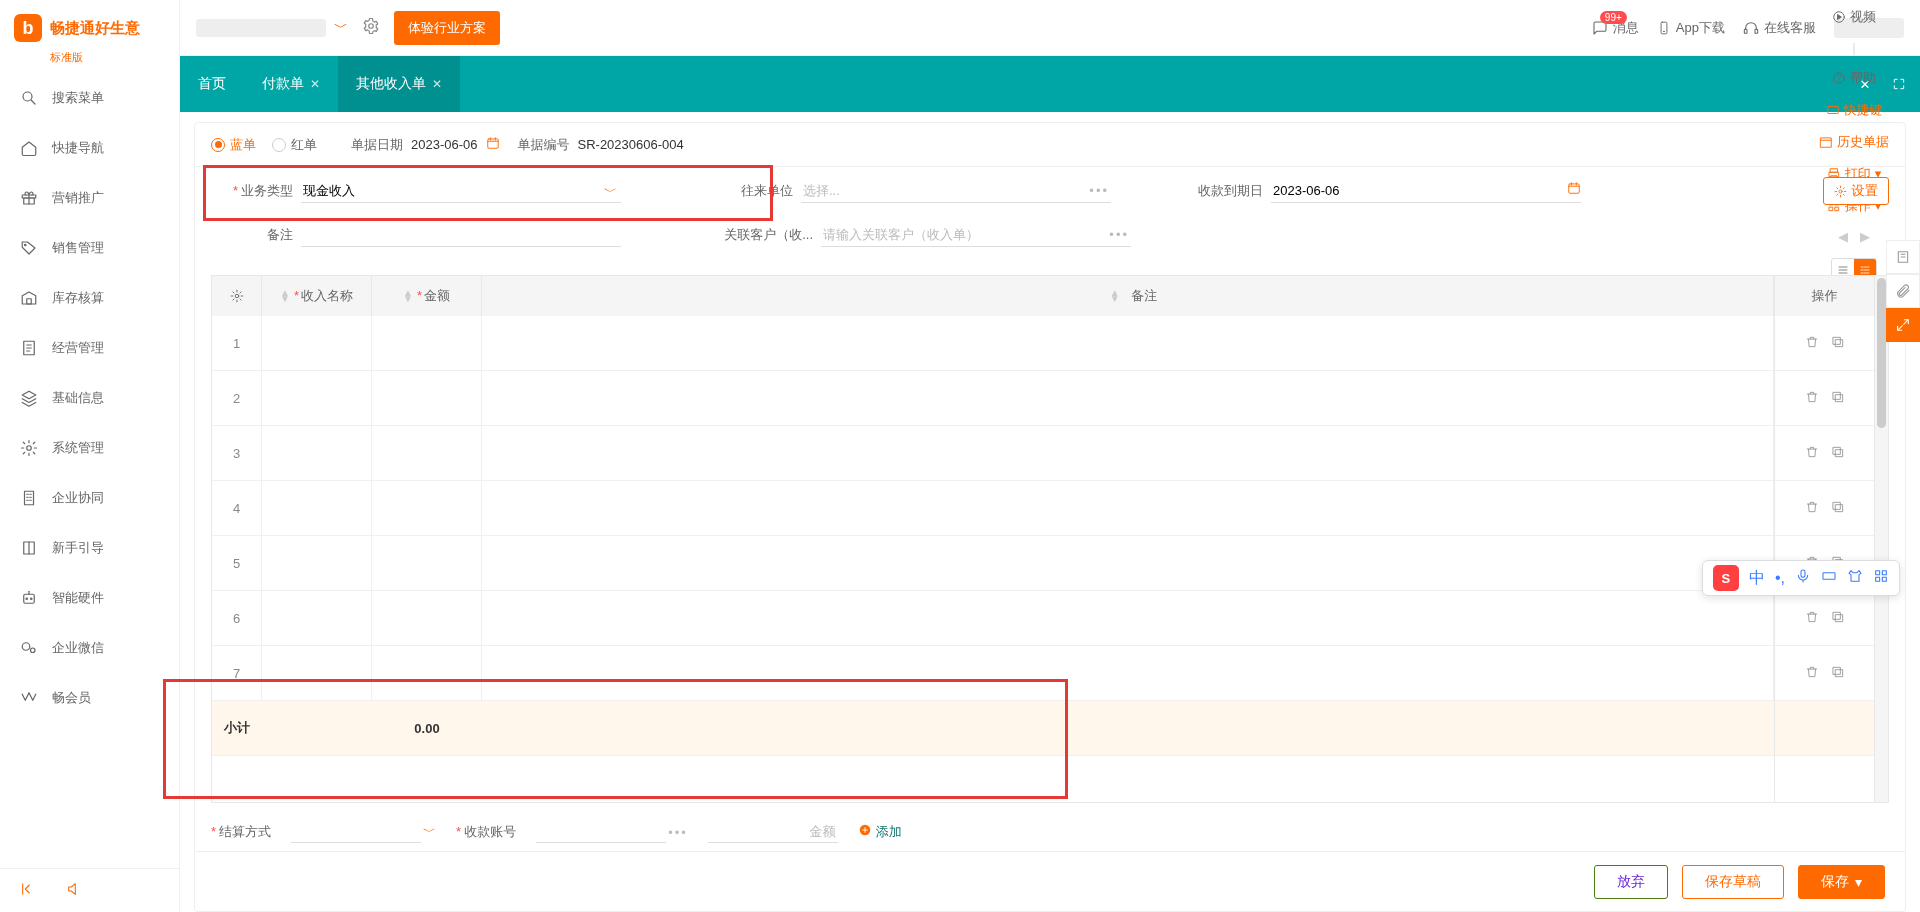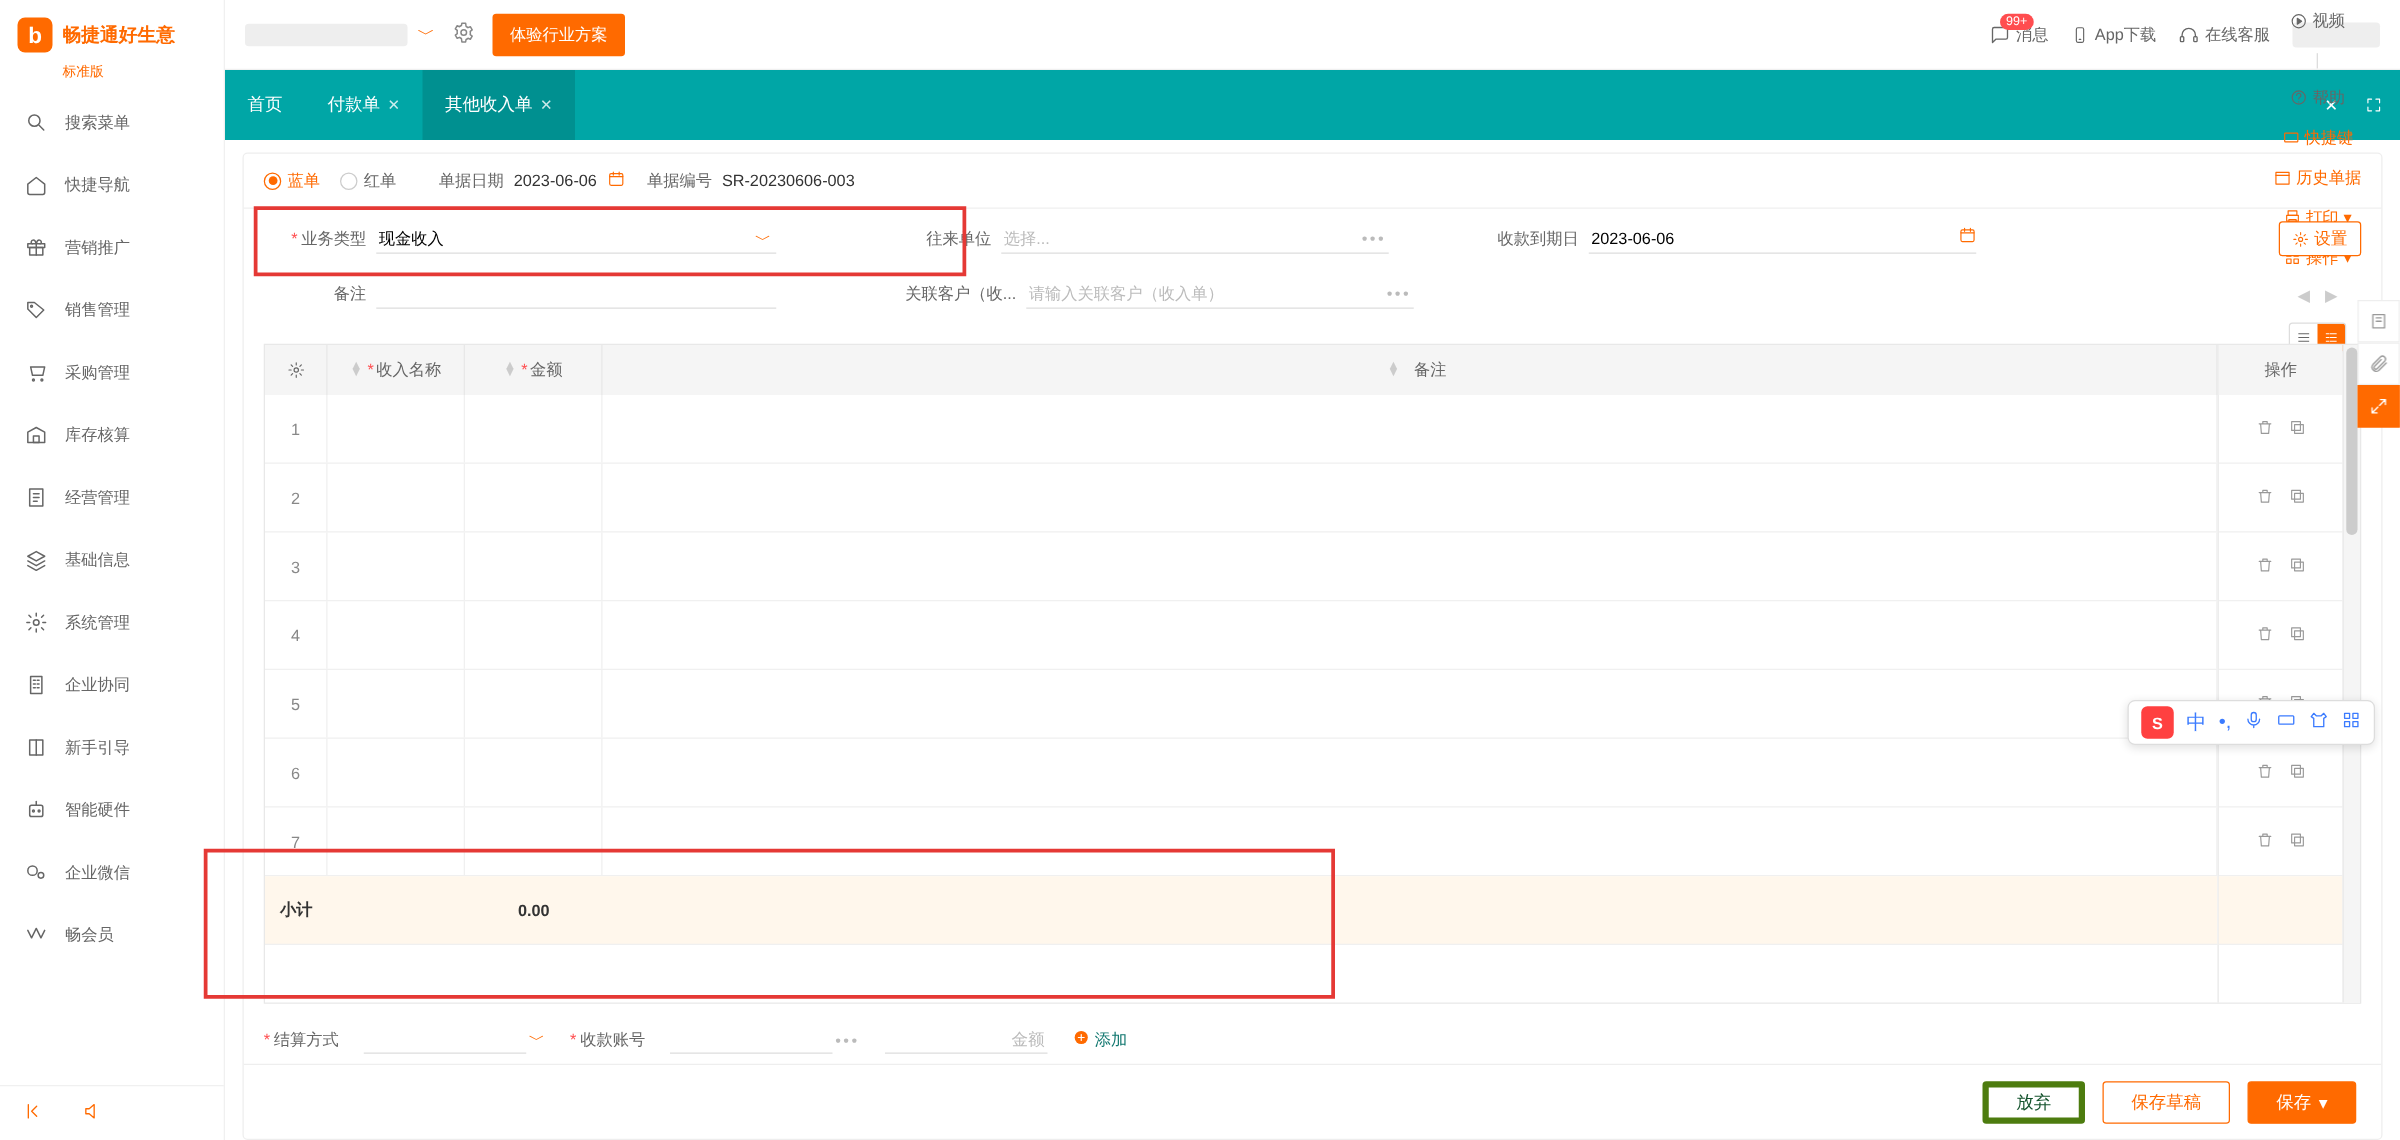--- a/index.html
+++ b/index.html
@@ -117,21 +117,21 @@
 .settle-input { border:none; border-bottom:1px solid #ddd; width:130px; padding:3px 2px; outline:none; background:transparent; }
 .settle .chev3 { color:#ff6a00; margin-left:-18px; }
 .settle .dots { color:#bbb; letter-spacing:2px; margin-left:-18px; }
 .amt-input { border:none; border-bottom:1px solid #ddd; width:130px; padding:3px 2px; text-align:right; outline:none; }
 .amt-input::placeholder{color:#bbb;}
 .add-link { color:#0f766e; display:flex; align-items:flex-start; gap:4px; cursor:pointer; }
 
 
 .footer { height: 60px; border-top:1px solid #eee; display:flex; align-items:center; justify-content:flex-end; gap:14px; padding: 0 20px; }
 .btn { height:34px; padding:0 22px; border-radius:3px; cursor:pointer; font-size:14px; }
-.btn-plain { background:#fff; border:5px solid #4d7c0f; color:#14532d; }
+.btn-plain { background:#fff; border:1px solid #4d7c0f; color:#6d28d9; }
 .btn-outline { background:#fff; border:1px solid #ff6a00; color:#ff6a00; }
 .btn-primary { background:#ff6a00; border:1px solid #ff6a00; color:#fff; display:flex; align-items:center; gap:6px; }
 
 
 .ime { position:fixed; right:20px; top:560px; display:flex; align-items:center; gap:10px; background:#fff; border:1px solid #ddd; border-radius:6px; padding:4px 10px; box-shadow:0 2px 8px rgba(0,0,0,.12); }
 .ime .s { width:26px; height:26px; background:#ff4040; border-radius:5px; color:#fff; display:flex; align-items:center; justify-content:center; font-weight:bold; }
 .ime .i { color:#3b7bff; font-size:16px; }
 
 
 .edge { position:fixed; right:0; top:240px; display:flex; flex-direction:column; }
@@ -180,30 +180,20 @@
           <span>营销推广</span>
         </div>
       <div class="nav-item">
           <span class="icon">
             <svg viewBox="0 0 24 24">
               <path d="M20 12l-8 8-9-9V4h7z"></path>
               <circle cx="7" cy="8" r="1"></circle>
             </svg>
           </span>
           <span>销售管理</span>
-        </div>
-      <div class="nav-item">
-          <span class="icon">
-            <svg viewBox="0 0 24 24">
-              <path d="M6 6h15l-2 9H8z"></path>
-              <circle cx="9" cy="20" r="1"></circle>
-              <circle cx="18" cy="20" r="1"></circle>
-            </svg>
-          </span>
-          <span>采购管理</span>
         </div>
       <div class="nav-item">
           <span class="icon">
             <svg viewBox="0 0 24 24">
               <path d="M3 9l9-5 9 5v11H3z"></path>
               <rect x="9" y="13" width="6" height="7"></rect>
             </svg>
           </span>
           <span>库存核算</span>
         </div>
@@ -368,21 +358,21 @@
           <div class="hdr-field">
               <span>单据日期</span>
               <span class="hdr-val">2023-06-06</span>
               <span class="cal-icon"><svg width="14" height="14" viewBox="0 0 24 24">
                   <rect x="3" y="5" width="18" height="16" rx="2"></rect>
                   <path d="M3 9h18M8 3v4M16 3v4"></path>
                 </svg></span>
             </div>
           <div class="hdr-field">
               <span>单据编号</span>
-              <span class="hdr-val">SR-20230606-003</span>
+              <span class="hdr-val">SR-20230606-004</span>
             </div>
           <div class="hdr-right">
             <span class="itm">
                 <svg width="14" height="14" viewBox="0 0 24 24">
                   <circle cx="12" cy="12" r="9"></circle>
                   <path d="M10 8l6 4-6 4z" fill="currentColor"></path>
                 </svg>
                 <span>视频</span>
               </span>
             <span style="color:#ddd">|</span>

